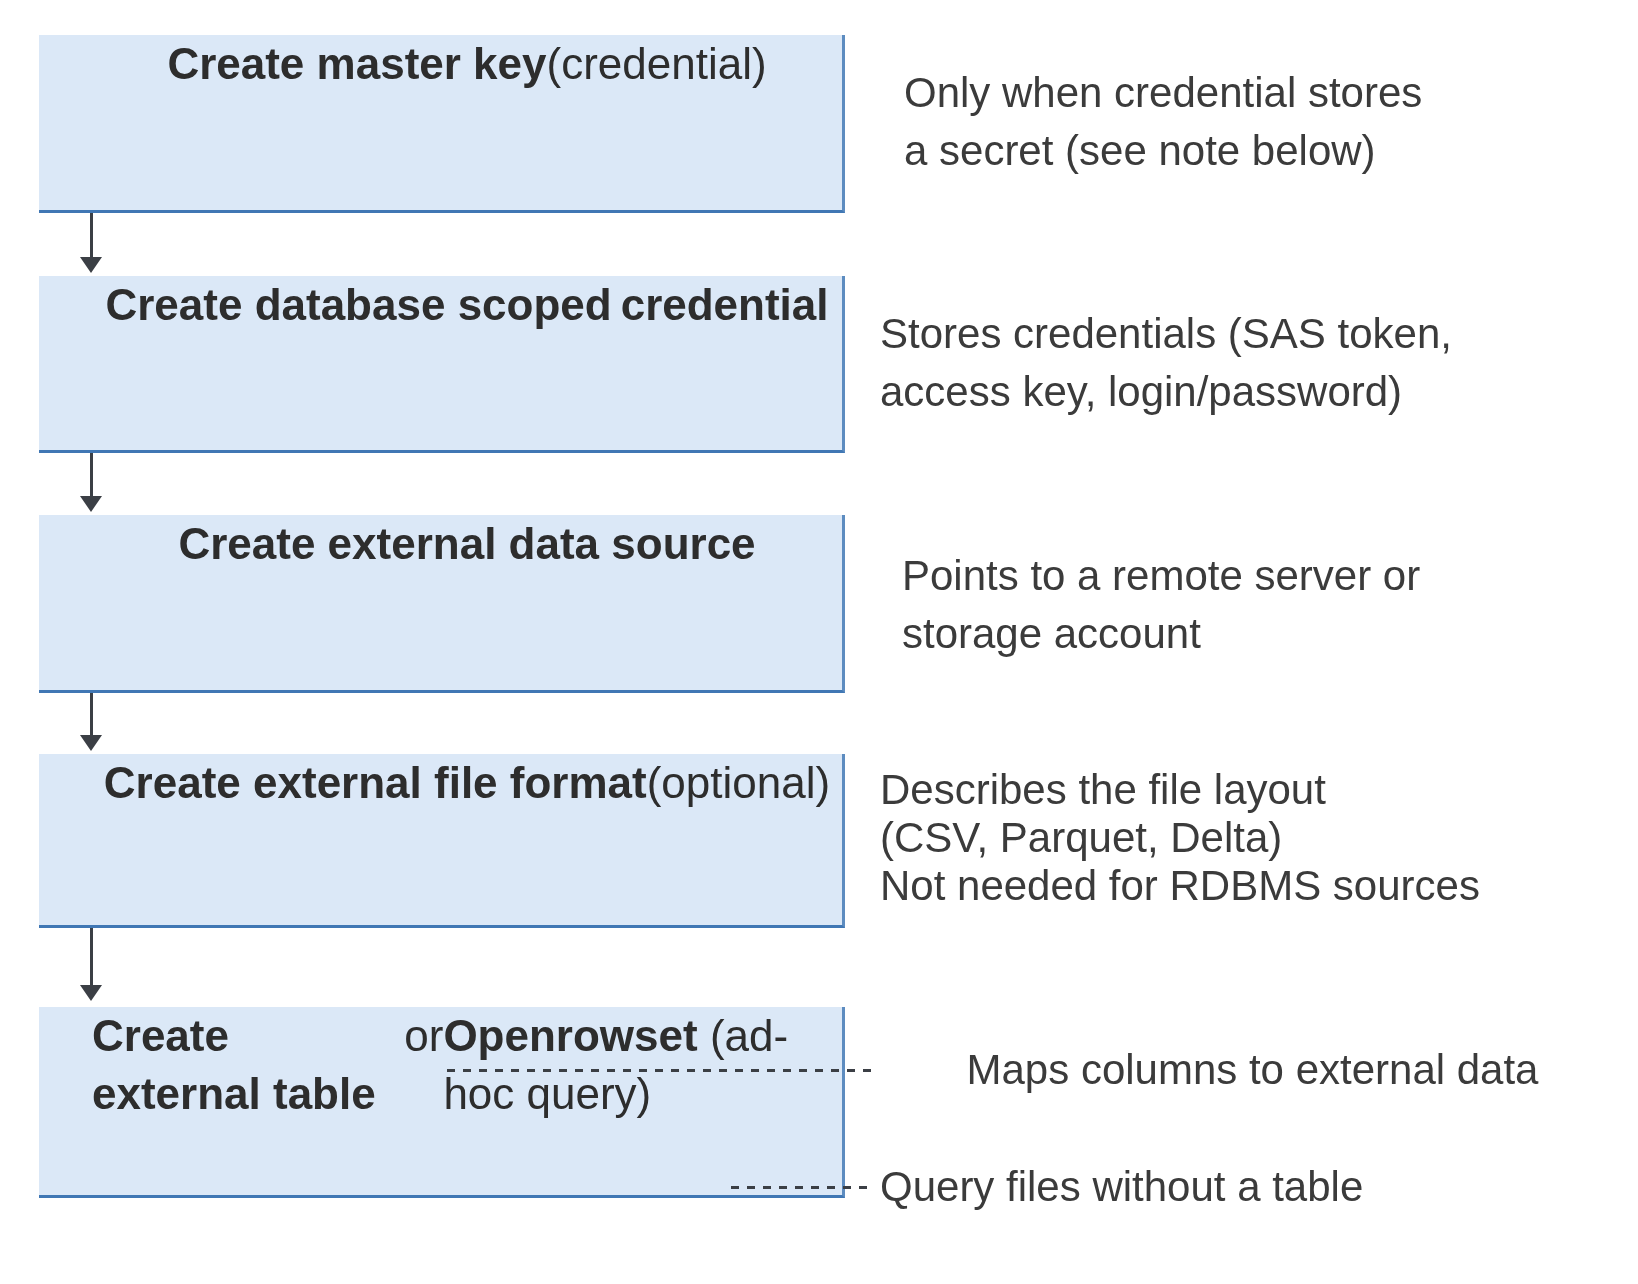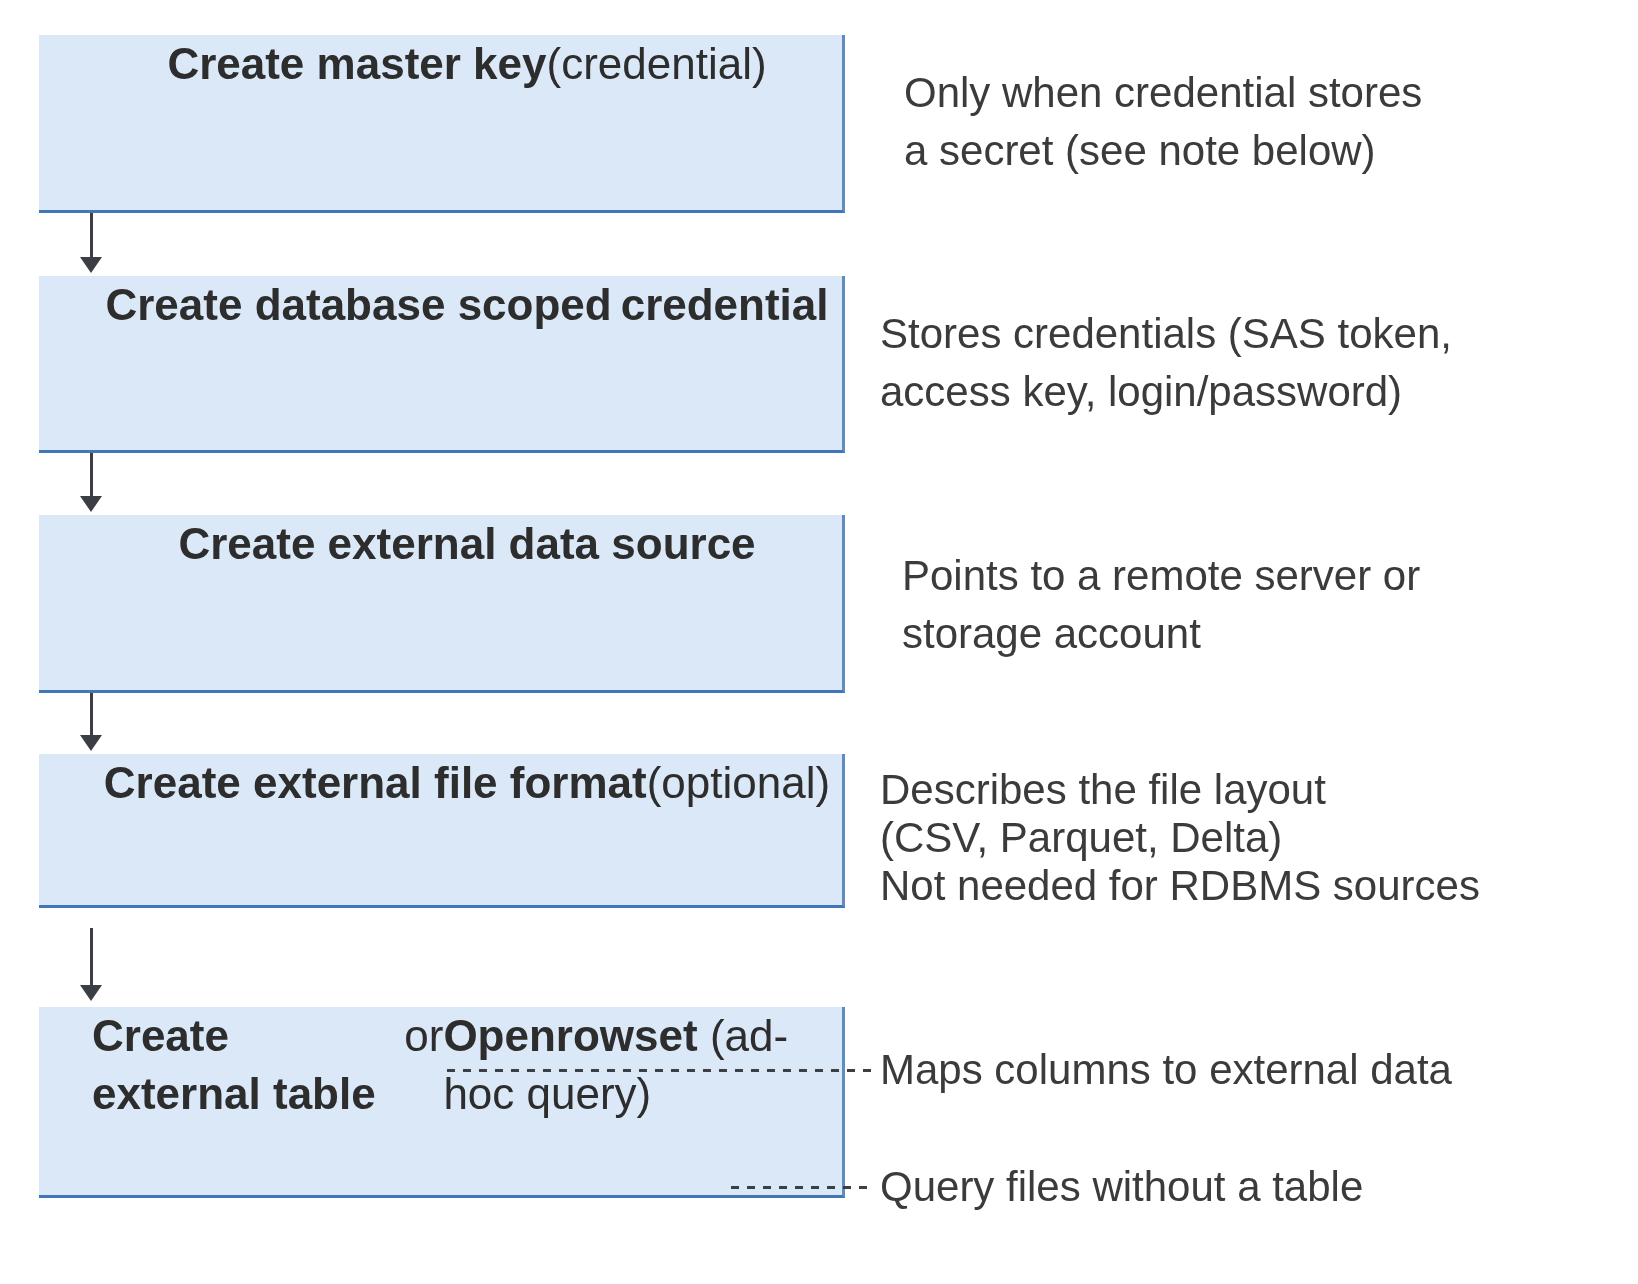--- a/index.html
+++ b/index.html
@@ -26,21 +26,21 @@
     justify-content:center;
     padding-left:53px;
     color:#2d2d2d;
   }
   .box-line { font-size:44px; line-height:58px; font-weight:400; }
   .bold     { font-weight:700; }
 
   .box1 { top:35px;   height:178px; }
   .box2 { top:276px;  height:177px;gap:9px; }
   .box3 { top:515px;  height:178px; }
-  .box4 { top:754px;  height:154px; }
+  .box4 { top:754px;  height:174px; }
   .box5 { top:1007px; height:191px; }
 
   
   .arrow { position:absolute; left:80px; width:23px; }
   .arrow1 { top:213px; height:60px; }
   .arrow2 { top:453px; height:59px; }
   .arrow3 { top:693px; height:58px; }
   .arrow4 { top:928px; height:73px; }
   .arrow .stem {
     position:absolute; left:10px; top:0;
@@ -59,21 +59,21 @@
   .note {
     position:absolute; left:880px; width:745px;
     font-size:42px; line-height:58px;
     color:#3b3b3b;
     white-space:pre-line;
   }
   .note1 { top:64px;margin-left:24px; }
   .note2 { top:305px; }
   .note3 { top:547px;margin-left:22px; }
   .note4 { top:766px; line-height:48px; }
-  .note5a { top:1041px; }
+  .note5a { top:1041px;text-align:center; }
   .note5b { top:1158px; }
 
   
   .dash {
     position:absolute; height:3px;
     background-image:repeating-linear-gradient(90deg,#3b3f45 0 8px,transparent 8px 16px);
   }
   .dash1 { left:447px; top:1069px; width:425px; }
   .dash2 { left:731px; top:1186px; width:141px; }
 </style>

